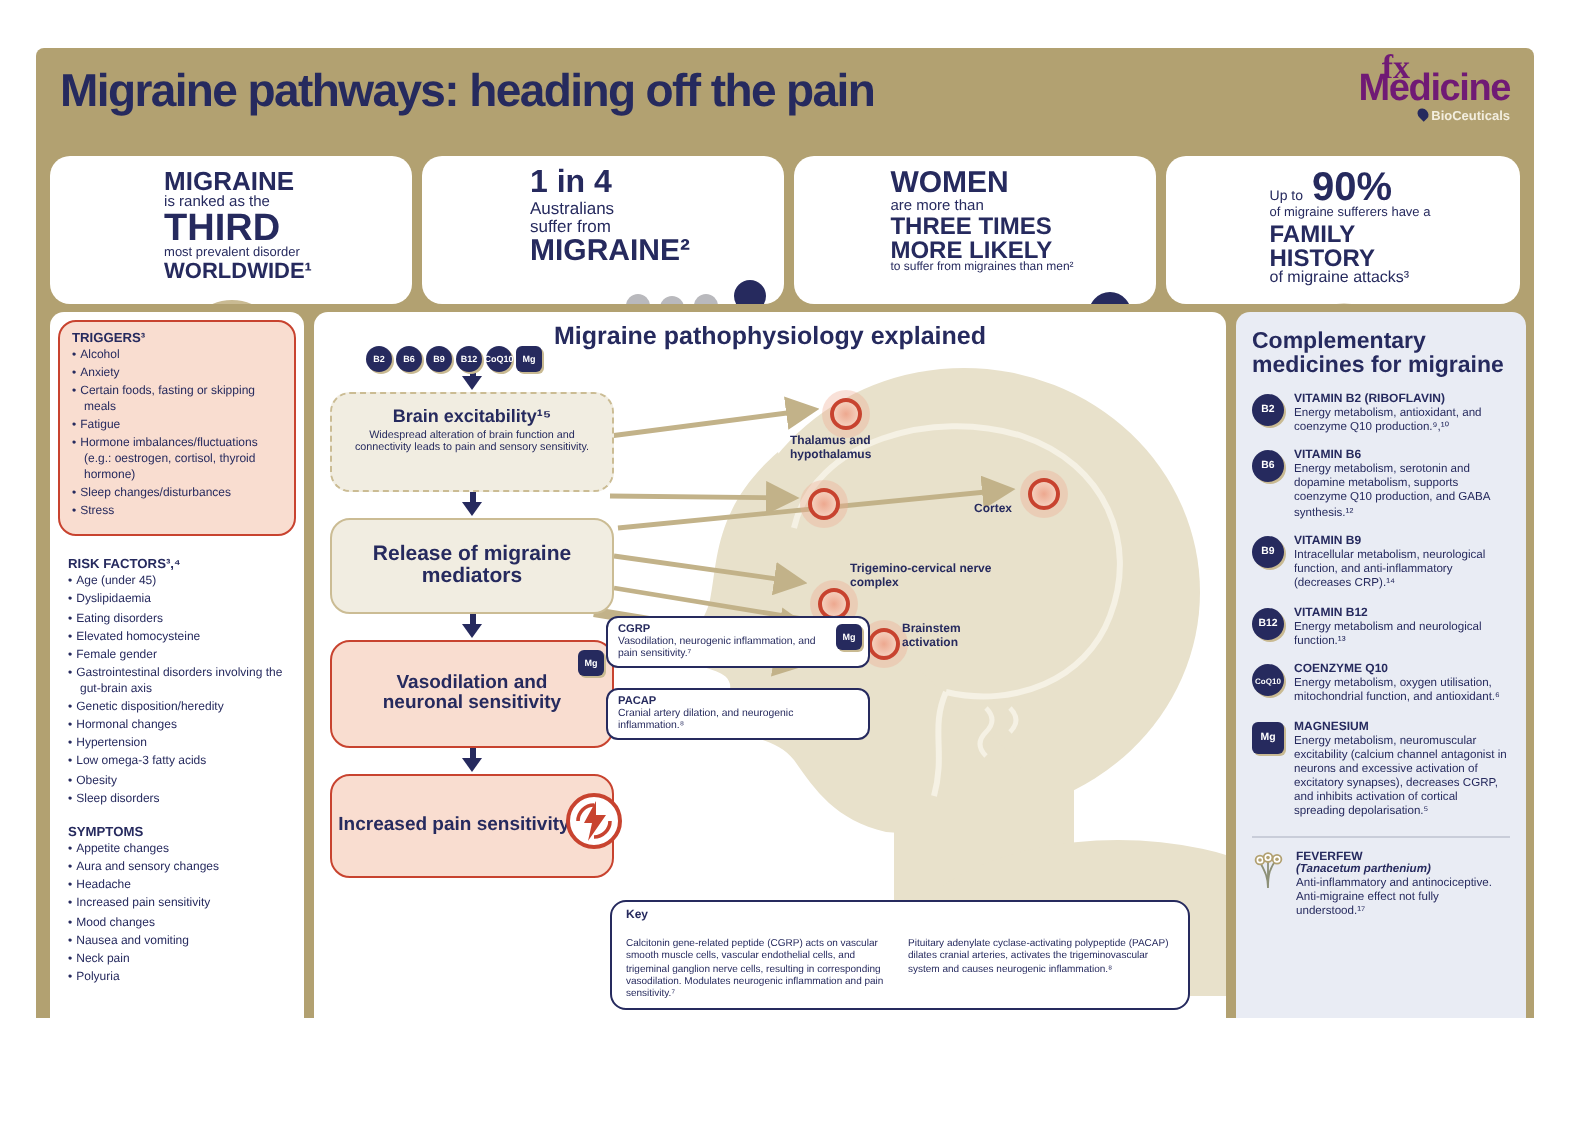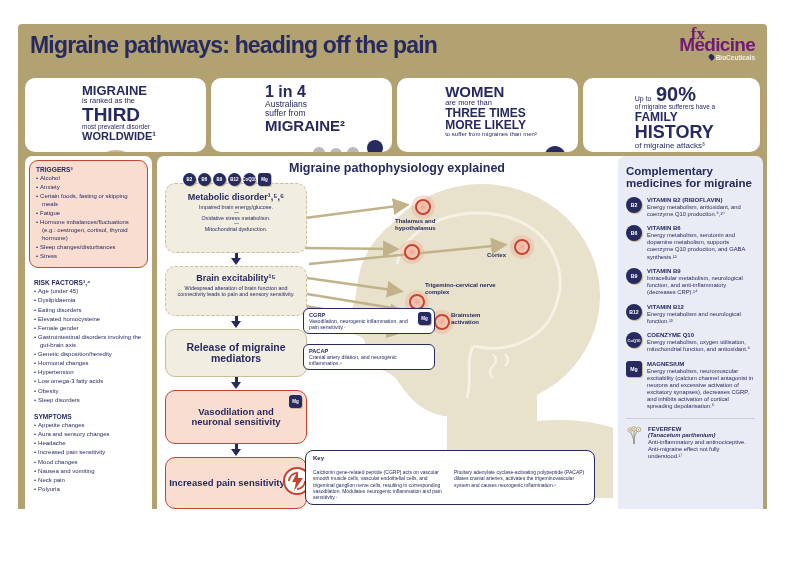--- a/index.html
+++ b/index.html
@@ -18,21 +18,21 @@
              transform:rotate(-45deg);margin-right:2px;}
 
   
   .stat{position:absolute;top:54px;height:74px;background:#fff;border-radius:10px;display:flex;align-items:center;overflow:hidden;flex-direction:column;}
   .stat-text{padding:6px 2px 6px 9px;line-height:1.02;flex:1 1 auto;}
   .s-big{font-weight:800;color:#262a5e;}
   .s-small{color:#262a5e;}
   .stat-icon{flex:0 0 auto;display:flex;align-items:center;justify-content:center;}
 
   
-  .panel{position:absolute;top:132px;height:361px;background:#fff;border-radius:7px;padding-left:24px;}
+  .panel{position:absolute;top:132px;height:361px;background:#fff;border-radius:7px;}
   .panel-left{left:7px;width:127px;padding:0;box-sizing:border-box;}
   .panel-center{left:139px;width:456px;}
   .panel-right{left:600px;width:145px;background:#e9ecf4;box-sizing:border-box;padding:8px 8px;}
 
   
   .trig-box{margin:4px;background:#f9ddd0;border:1.5px solid #c8432f;border-radius:9px;padding:5px 6px;}
   .side-h{font-size:6.6px;font-weight:800;color:#262a5e;margin:0 0 2px 0;}
   .side-ul{list-style:none;margin:0;padding:0;font-size:6px;line-height:1.28;color:#262a5e;}
   .side-ul li{padding-left:6px;text-indent:-6px;margin-bottom:1.5px;}
   .side-ul li::before{content:"•";margin-right:2px;}
@@ -164,21 +164,21 @@
           </g>
         </svg>
       </div>
     </div>
 
     <div class="stat" style="left:565px;width:177px;">
       <div class="stat-text">
         <div><span class="s-small" style="font-size:7px;">Up to</span> <span class="s-big" style="font-size:20px;">90%</span></div>
         <div class="s-small" style="font-size:6.5px;">of migraine sufferers have a</div>
         <div class="s-big" style="font-size:12px;">FAMILY</div>
-        <div class="s-big" style="font-size:18px;">HISTORY</div>
+        <div class="s-big" style="font-size:12px;">HISTORY</div>
         <div class="s-small" style="font-size:8px;">of migraine attacks³</div>
       </div>
       <div class="stat-icon" style="width:62px;">
         <svg width="54" height="54" viewBox="0 0 54 54">
           <circle cx="27" cy="27" r="24" fill="#fff" stroke="#c9ba92" stroke-width="2.5"></circle>
           <rect x="25" y="26" width="4" height="16" fill="#262a5e"></rect>
           <path d="M27 30 L16 20 M27 30 L38 20 M27 26 L27 12 M27 32 L18 32 M27 32 L37 31" stroke="#262a5e" stroke-width="2" fill="none"></path>
           <g fill="#fff" stroke="#262a5e" stroke-width="1.6">
             <circle cx="14" cy="17" r="4.5"></circle>
               <circle cx="27" cy="9" r="4.5"></circle>
@@ -271,28 +271,20 @@
       <div class="badge-row">
         <span class="chip">B2</span>
         <span class="chip">B6</span>
         <span class="chip">B9</span>
         <span class="chip">B12</span>
         <span class="chip">CoQ10</span>
         <span class="chip sq">Mg</span>
       </div>
 
       <div class="flow">
-        <div class="fbox cream" style="min-height:70px;padding:9px 5px 5px;">
-          <div class="f-title">Metabolic disorder¹,⁵,⁶</div>
-          <div class="f-line">Impaired brain energy/glucose.</div>
-          <div class="tick"></div>
-          <div class="f-line">Oxidative stress metabolism.</div>
-          <div class="tick"></div>
-          <div class="f-line">Mitochondrial dysfunction.</div>
-        </div>
         <div class="v-arrow"></div>
         <div class="fbox cream" style="min-height:50px;padding:7px 6px 5px;">
           <div class="f-title">Brain excitability¹⁵</div>
           <div class="f-line">Widespread alteration of brain function and connectivity leads to pain and sensory sensitivity.</div>
         </div>
         <div class="v-arrow"></div>
         <div class="fbox cream" style="min-height:48px;display:flex;align-items:center;justify-content:center;border-style:solid;">
           <div class="f-title" style="font-size:10.5px;">Release of migraine mediators</div>
         </div>
         <div class="v-arrow"></div>

